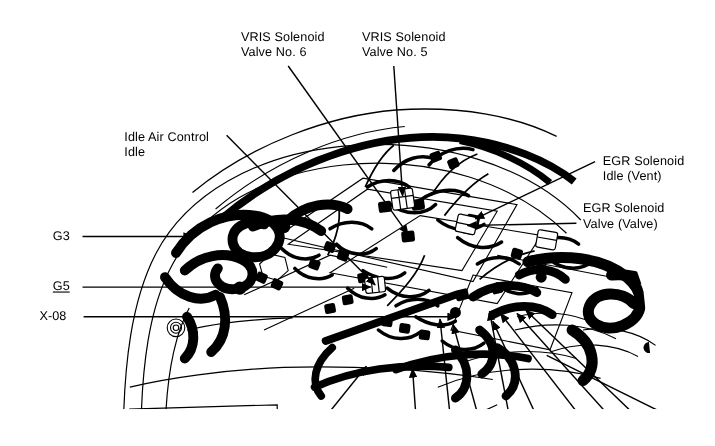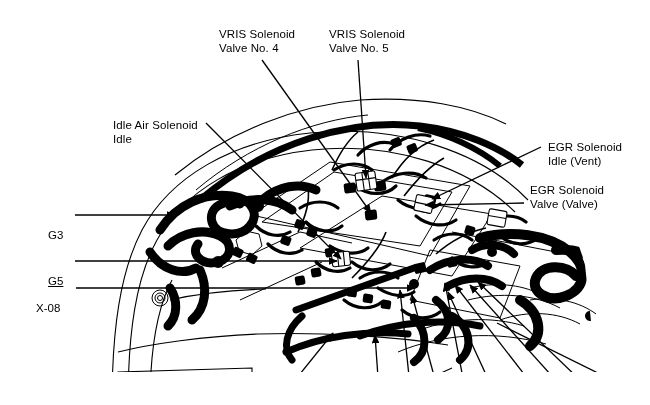--- a/index.html
+++ b/index.html
@@ -33,21 +33,20 @@
     white-space: pre;
     letter-spacing: 0.1px;
   }
   .code-label {
     position: absolute;
     font-family: "Liberation Sans", sans-serif;
     font-size: 11.5px;
     line-height: 14px;
     color: #000000;
     white-space: pre;
-    margin-top: 20px;
   }
 </style>
 </head>
 <body>
 
 <div id="page">
 
   <svg id="figure-svg" viewBox="0 0 650 405">
     <defs>
       <marker id="arrowhead" markerWidth="7" markerHeight="6" refX="6.4" refY="3" orient="auto">
@@ -278,25 +277,25 @@
       <line x1="412" y1="405" x2="400" y2="290" marker-end="url(#arrowhead)"></line>
       <line x1="442" y1="405" x2="412" y2="295" marker-end="url(#arrowhead)"></line>
       <line x1="468" y1="405" x2="445" y2="283" marker-end="url(#arrowhead)"></line>
       <line x1="500" y1="405" x2="448" y2="292" marker-end="url(#arrowhead)"></line>
       <line x1="548" y1="405" x2="455" y2="285" marker-end="url(#arrowhead)"></line>
       <line x1="578" y1="405" x2="470" y2="285" marker-end="url(#arrowhead)"></line>
       <line x1="606" y1="405" x2="478" y2="282" marker-end="url(#arrowhead)"></line>
     </g>
   </svg>
 
-  <div class="callout-label" style="left:219px; top:27px;"><span>VRIS Solenoid</span><br><span>Valve No. 4</span></div>
+  <div class="callout-label" style="left:219px; top:27px;"><span>VRIS Solenoid</span><br><span>Valve No. 6</span></div>
 
   <div class="callout-label" style="left:329px; top:27px;"><span>VRIS Solenoid</span><br><span>Valve No. 5</span></div>
 
-  <div class="callout-label" style="left:113px; top:118px;"><span>Idle Air Solenoid</span><br><span>Idle</span></div>
+  <div class="callout-label" style="left:113px; top:118px;"><span>Idle Air Control</span><br><span>Idle</span></div>
 
   <div class="callout-label" style="left:548px; top:140px;"><span>EGR Solenoid</span><br><span>Idle (Vent)</span></div>
 
   <div class="callout-label" style="left:530px; top:183px;"><span>EGR Solenoid</span><br><span>Valve (Valve)</span></div>
 
   <div class="code-label" style="left:48px; top:208px;">G3</div>
   <div class="code-label" style="left:48px; top:254px;text-decoration:underline;">G5</div>
   <div class="code-label" style="left:36px; top:281px;">X-08</div>
   <div class="code-label" style="left:644px; top:378px;">G2</div>
 

